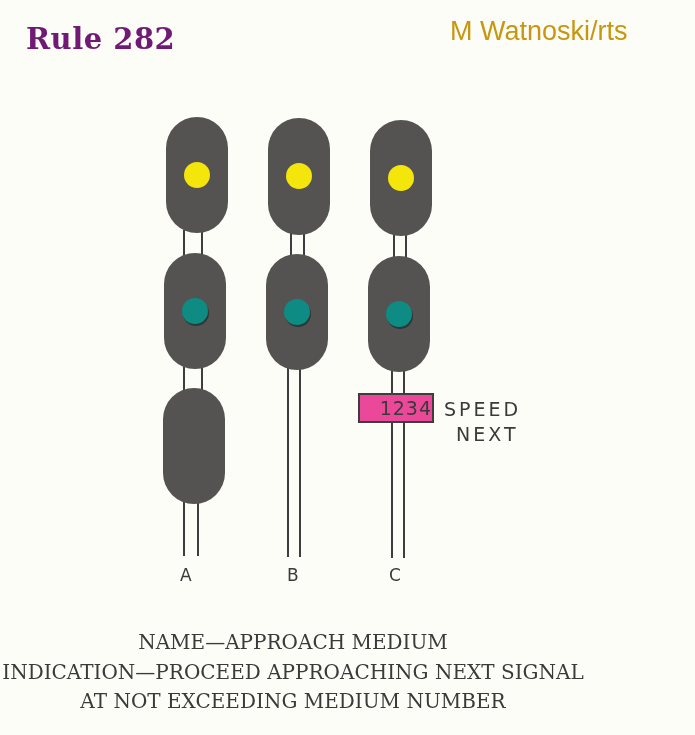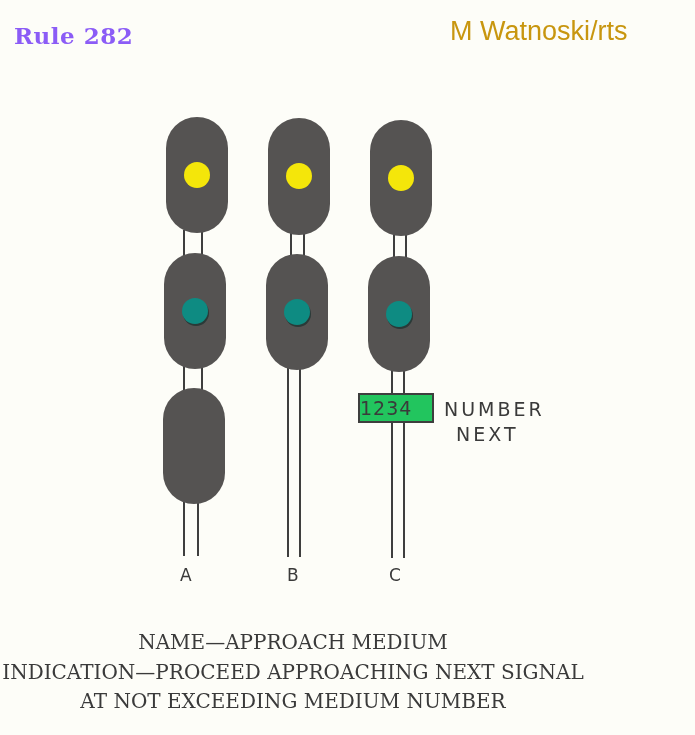--- a/index.html
+++ b/index.html
@@ -1,26 +1,26 @@
 <!DOCTYPE html>
 <html><head>
 <meta charset="utf-8">
 <style>
   html, body { margin:0; padding:0; }
   body { width:695px; height:735px; background:#fdfdf8; position:relative; overflow:hidden; }
   .abs { position:absolute; }
-  .rule { left:14px; top:22px; font-family:"DejaVu Serif", serif; font-weight:bold; font-size:23px; color:#8b5cf6; letter-spacing:0.5px; }
+  .rule { left:26px; top:22px; font-family:"DejaVu Serif", serif; font-weight:bold; font-size:29px; color:#701a75; letter-spacing:0.5px; }
   .credit { left:450px; top:16px; font-family:"Liberation Sans", sans-serif; font-size:27px; color:#c8960f;text-align:center; }
   .head { background:#555352; border-radius:31px; width:62px; }
   .lamp { position:absolute; width:26px; height:26px; border-radius:50%; left:18px; }
   .yellow { background:#f4e60a; }
   .green { background:#0e8b82; box-shadow:1px 2px 0 #2a3a38; }
   .rail { width:2px; background:#3e3e3e; }
-  .plate { left:358px; top:393px; width:72px; height:26px; border:2px solid #3e3e3e; background:#22c55e;
-           font-family:"DejaVu Sans", sans-serif; font-size:19px; color:#3a3a3a; text-align:left; line-height:26px; letter-spacing:1px; }
+  .plate { left:358px; top:393px; width:72px; height:26px; border:2px solid #3e3e3e; background:#ec4899;
+           font-family:"DejaVu Sans", sans-serif; font-size:19px; color:#3a3a3a; text-align:right; line-height:26px; letter-spacing:1px; }
   .plabel { font-family:"DejaVu Sans", sans-serif; font-size:19px; color:#3a3a3a; letter-spacing:3px; }
   .letter { font-family:"DejaVu Sans", sans-serif; font-size:17px; color:#3a3a3a; }
   .caption { left:0; width:586px; text-align:center; font-family:"DejaVu Serif", serif; font-size:20px; color:#3a3a3a; }
 </style>
 </head>
 <body>
 
 <div class="abs rule">Rule 282</div>
 <div class="abs credit">M Watnoski/rts</div>
 
@@ -60,20 +60,20 @@
   <div class="abs rail" style="left:405px;top:233px;height:28px;"></div>
   <div class="abs rail" style="left:391px;top:368px;height:190px;"></div>
   <div class="abs rail" style="left:403px;top:368px;height:190px;"></div>
   <div class="abs head" style="left:370px;top:120px;height:116px;">
     <div class="lamp yellow" style="top:45px;"></div>
   </div>
   <div class="abs head" style="left:368px;top:256px;height:116px;">
     <div class="lamp green" style="top:45px;"></div>
   </div>
   <div class="abs plate">1234</div>
-  <div class="abs plabel" style="left:444px;top:398px;">NUMBER</div>
+  <div class="abs plabel" style="left:444px;top:398px;">SPEED</div>
   <div class="abs plabel" style="left:456px;top:423px;">NEXT</div>
   <div class="abs letter" style="left:389px;top:565px;">C</div>
 </div>
 
 <div class="abs caption" style="top:630px;">NAME—APPROACH  MEDIUM</div>
 <div class="abs caption" style="top:660px;text-align:center;">INDICATION—PROCEED APPROACHING NEXT SIGNAL</div>
 <div class="abs caption" style="top:689px;">AT NOT EXCEEDING MEDIUM NUMBER</div>
 
 </body></html>

